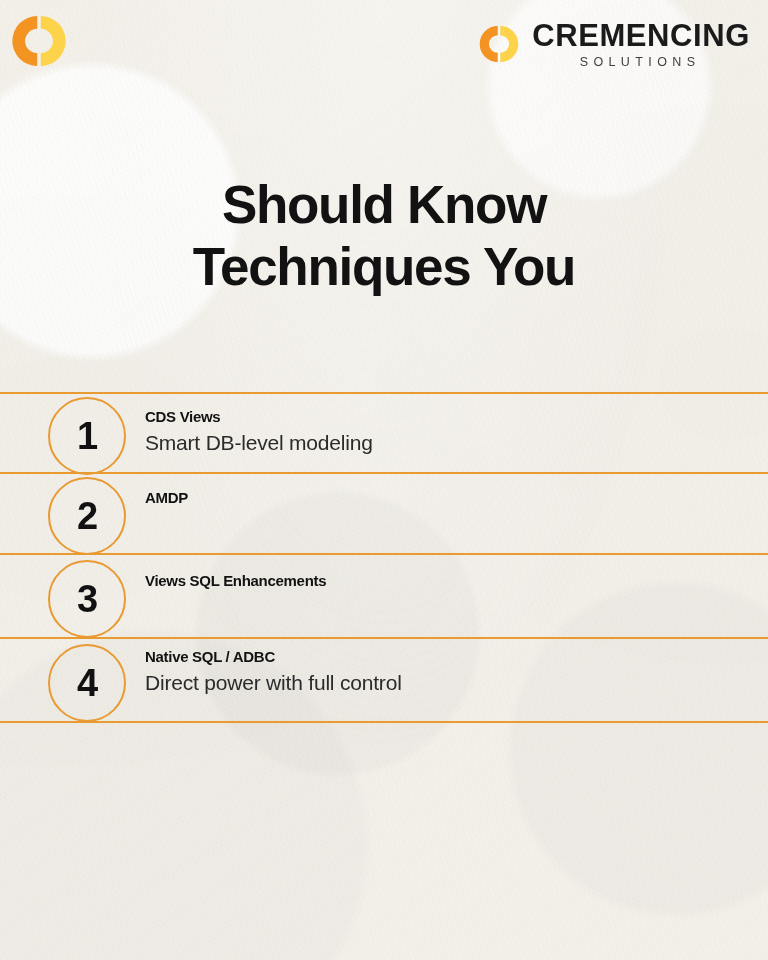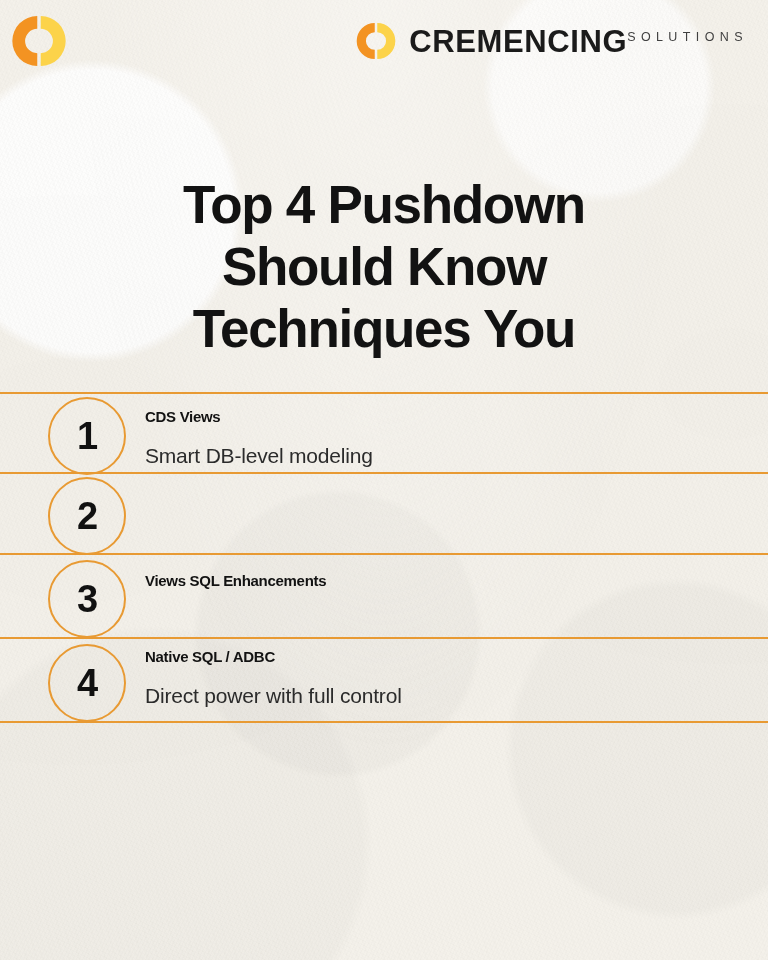--- a/index.html
+++ b/index.html
@@ -63,22 +63,22 @@
   #brand-logo {
     position: absolute;
     right: 18px;
     top: 20px;
     display: flex;
     align-items: center;
     gap: 12px;
   }
   #brand-text {
     display: flex;
-    flex-direction: row;
-    align-items: flex-start;
+    flex-direction: column;
+    align-items: center;
     line-height: 1;
   }
   #brand-name {
     font-family: "Liberation Sans", sans-serif;
     font-weight: 700;
     font-size: 31px;
     letter-spacing: .6px;
     color: #1b1b1b;
   }
   #brand-sub {
@@ -163,21 +163,21 @@
     letter-spacing: -.3px;
     line-height: 1.15;
   }
   .rowdesc {
     font-family: "Liberation Sans", sans-serif;
     font-weight: 400;
     font-size: 21px;
     color: #2b2b2b;
     letter-spacing: -.2px;
     line-height: 1.2;
-    margin-top: 18px;
+    margin-top: 5px;
   }
 </style>
 </head>
 <body>
 
 <div id="poster">
 
   <div class="tex tex-a"></div>
   <div class="tex tex-b"></div>
   <div class="tex tex-c"></div>
@@ -194,21 +194,20 @@
       <path d="M47 7 A43 43 0 1 0 47 93 L47 71 A21 21 0 1 1 47 29 Z" fill="#F39322"></path>
       <path d="M53 93 A43 43 0 1 0 53 7 L53 29 A21 21 0 1 1 53 71 Z" fill="#FCD34A"></path>
     </svg>
     <div id="brand-text">
       <div id="brand-name">CREMENCING</div>
       <div id="brand-sub">SOLUTIONS</div>
     </div>
   </div>
 
   <h1 id="headline">
-    <span class="l">Top 4 Pushdown</span>
     <span class="l">Should Know</span>
     <span class="l">Techniques You</span>
   </h1>
 
   <div id="list">
 
     <div class="rule" style="top:0px"></div>
     <div class="rule" style="top:80px"></div>
     <div class="rule" style="top:161px"></div>
     <div class="rule" style="top:245px"></div>
@@ -222,20 +221,21 @@
         <div class="rowtitle">CDS Views</div>
         <div class="rowdesc">Smart DB-level modeling</div>
       </div>
     </div>
 
     <div class="row" style="top:85px">
       <div class="badge" style="top:0px">
         <span>2</span>
       </div>
       <div class="rowtext" style="top:12px">
+        <div class="rowtitle">AMDP</div>
       </div>
     </div>
 
     <div class="row" style="top:166px">
       <div class="badge" style="top:2px">
         <span>3</span>
       </div>
       <div class="rowtext" style="top:14px">
         <div class="rowtitle">Views SQL Enhancements</div>
       </div>

